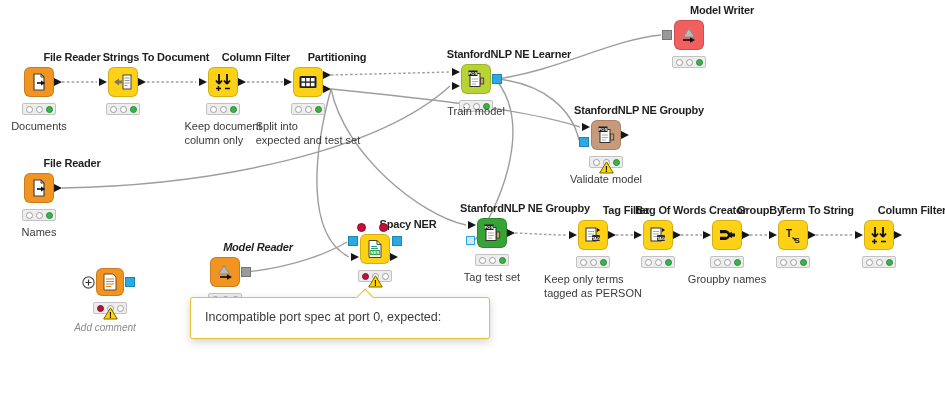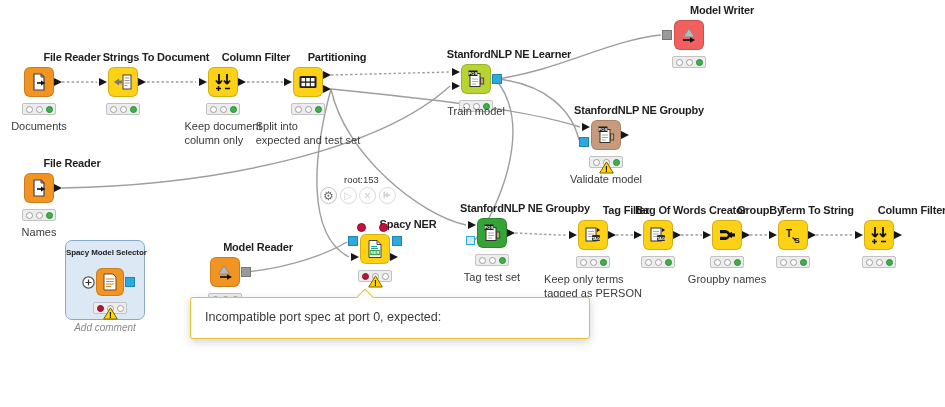--- a/index.html
+++ b/index.html
@@ -26,21 +26,21 @@
   .pdot{position:absolute;width:9px;height:9px;border-radius:50%;background:#c5103c;
         border:1px solid #8e0b2b;box-sizing:border-box;}
   .plusw{position:absolute;}
   .toolbar{position:absolute;left:320px;top:174px;z-index:3;}
   .toolbar-label{font-size:9.5px;color:#333;margin-left:24px;}
   .toolbar-buttons{display:flex;gap:2.5px;margin-top:2px;}
   .tbtn{width:17px;height:17px;border-radius:50%;border:1.5px solid #dadada;background:#fff;
         display:flex;align-items:center;justify-content:center;color:#cfcfcf;font-size:10px;
         box-sizing:border-box;line-height:1;}
   .tbtn-dark{border-color:#c3c3c3;color:#6e6e6e;font-size:12px;}
-  .tooltip{position:absolute;left:190px;top:297px;width:400px;z-index:5;background:#fff;
+  .tooltip{position:absolute;left:190px;top:297px;width:300px;z-index:5;background:#fff;
            border:1.5px solid #e3c12f;border-radius:3px;box-shadow:0 3px 9px rgba(0,0,0,.18);
            padding:9px 14px;font-size:12.5px;color:#3a3a3a;line-height:1.75;white-space:nowrap;
            box-sizing:border-box;}
   .tooltip-caret{position:absolute;left:168px;top:-7px;width:11px;height:11px;background:#fff;
                  border-left:1.5px solid #e3c12f;border-top:1.5px solid #e3c12f;transform:rotate(45deg);}
   .selbox{position:absolute;left:65px;top:240px;width:80px;height:80px;background:#dce9f5;
           border:1px solid #8aa9c9;border-radius:7px;z-index:1;box-sizing:border-box;}
   .selbox-title{margin-top:7px;text-align:center;font-size:8px;font-weight:bold;color:#222;
                 white-space:nowrap;letter-spacing:-0.1px;}
   .addcomment{position:absolute;left:105px;top:322px;transform:translateX(-50%);font-style:italic;
@@ -66,23 +66,20 @@
       <path d="M497,81 C535,130 495,215 475,240"></path>
       <path d="M246,272 C295,267 330,252 347,242"></path>
       <path d="M515,233 C540,234 552,235 567,235" stroke-dasharray="2.6 2.2"></path>
       <path d="M616,235 H633" stroke-dasharray="2.6 2.2"></path>
       <path d="M681,235 H702" stroke-dasharray="2.6 2.2"></path>
       <path d="M750,235 H768" stroke-dasharray="2.6 2.2"></path>
       <path d="M816,235 H854" stroke-dasharray="2.6 2.2"></path>
     </g>
   </svg>
 
-  <div class="selbox">
-    <div class="selbox-title">Spacy Model Selector</div>
-  </div>
   <div class="addcomment">Add comment</div>
 
   <div id="nodes">
       <div class="node" style="left: 24px; top: 67px;">
         <div class="nlabel" style="left: 15px;">File Reader</div>
         <div class="icon-box" style="width: 30px; height: 30px; background: rgb(242, 148, 34);">
           <svg width="20" height="20" viewBox="0 0 20 20">
             <path d="M5 2h7l3 3v13H5z" fill="#fff" stroke="#444" stroke-width="1.2"></path>
             <path d="M12 2v3h3" fill="none" stroke="#444"></path>
             <path d="M8 11h5" stroke="#111" stroke-width="1.6"></path>
@@ -234,21 +231,21 @@
         </div>
         <div class="ptri" style="left: 30px; top: 10.5px;"></div>
         <div class="lights" style="left: -2px; top: 36px;">
           <span class="ldot"></span>
           <span class="ldot"></span>
           <span class="ldot green"></span>
         </div>
         <div class="ann" style="left: 15px; top: 52px;">Names</div>
       </div>
       <div class="node" style="left: 210px; top: 257px;">
-        <div class="nlabel" style="left: 15px;">Model Reader</div>
+        <div class="nlabel" style="left: 15px; font-style: italic;">Model Reader</div>
         <div class="icon-box" style="width: 30px; height: 30px; background: rgb(242, 148, 34);">
           <svg width="20" height="20" viewBox="0 0 20 20">
             <path d="M9 3.5 14.5 12h-11z" fill="#b9b9b9" stroke="#8a8a8a"></path>
             <path d="M5 15h8" stroke="#111" stroke-width="1.7"></path>
             <path d="M12 12.2 17 15l-5 2.8z" fill="#111"></path>
           </svg>
         </div>
         <div class="psq" style="width: 10px; height: 10px; background: rgb(154, 154, 154); border: 1px solid rgb(118, 118, 118); left: 31px; top: 10px;"></div>
         <div class="lights" style="left: -2px; top: 36px;">
           <span class="ldot"></span>
@@ -415,40 +412,19 @@
           <span class="ldot"></span>
           <span class="ldot"></span>
           <div class="warnwrap"><svg width="15" height="13" viewBox="0 0 15 13">
               <path d="M7.5 .8 14.3 12H.7z" fill="#ffd400" stroke="#7a6400" stroke-width="1"></path>
               <text x="7.5" y="10.8" font-size="8.5" font-weight="bold" text-anchor="middle" fill="#111" font-family="sans-serif">!</text>
             </svg></div>
         </div>
       </div>
     </div>
 
-  <div class="toolbar">
-    <div class="toolbar-label">root:153</div>
-    <div class="toolbar-buttons">
-      <div class="tbtn tbtn-dark">
-          <span>⚙</span>
-        </div>
-      <div class="tbtn">
-          <span>▷</span>
-        </div>
-      <div class="tbtn">
-          <span style="font-size:12px;">×</span>
-        </div>
-      <div class="tbtn">
-          <span><svg width="10" height="10" viewBox="0 0 10 10">
-              <path d="M2.2 1.5v7" stroke="#cfcfcf" stroke-width="1.4"></path>
-              <path d="M8.5 5H4" stroke="#cfcfcf" stroke-width="1.4" fill="none"></path>
-              <path d="M6 2.8 3.6 5 6 7.2" fill="none" stroke="#cfcfcf" stroke-width="1.4"></path>
-            </svg></span>
-        </div>
-    </div>
-  </div>
 
   <div class="tooltip">
     <div class="tooltip-caret"></div>
     <div>Incompatible port spec at port 0, expected:</div>
   </div>
 
 </div>
 
 </body></html>

